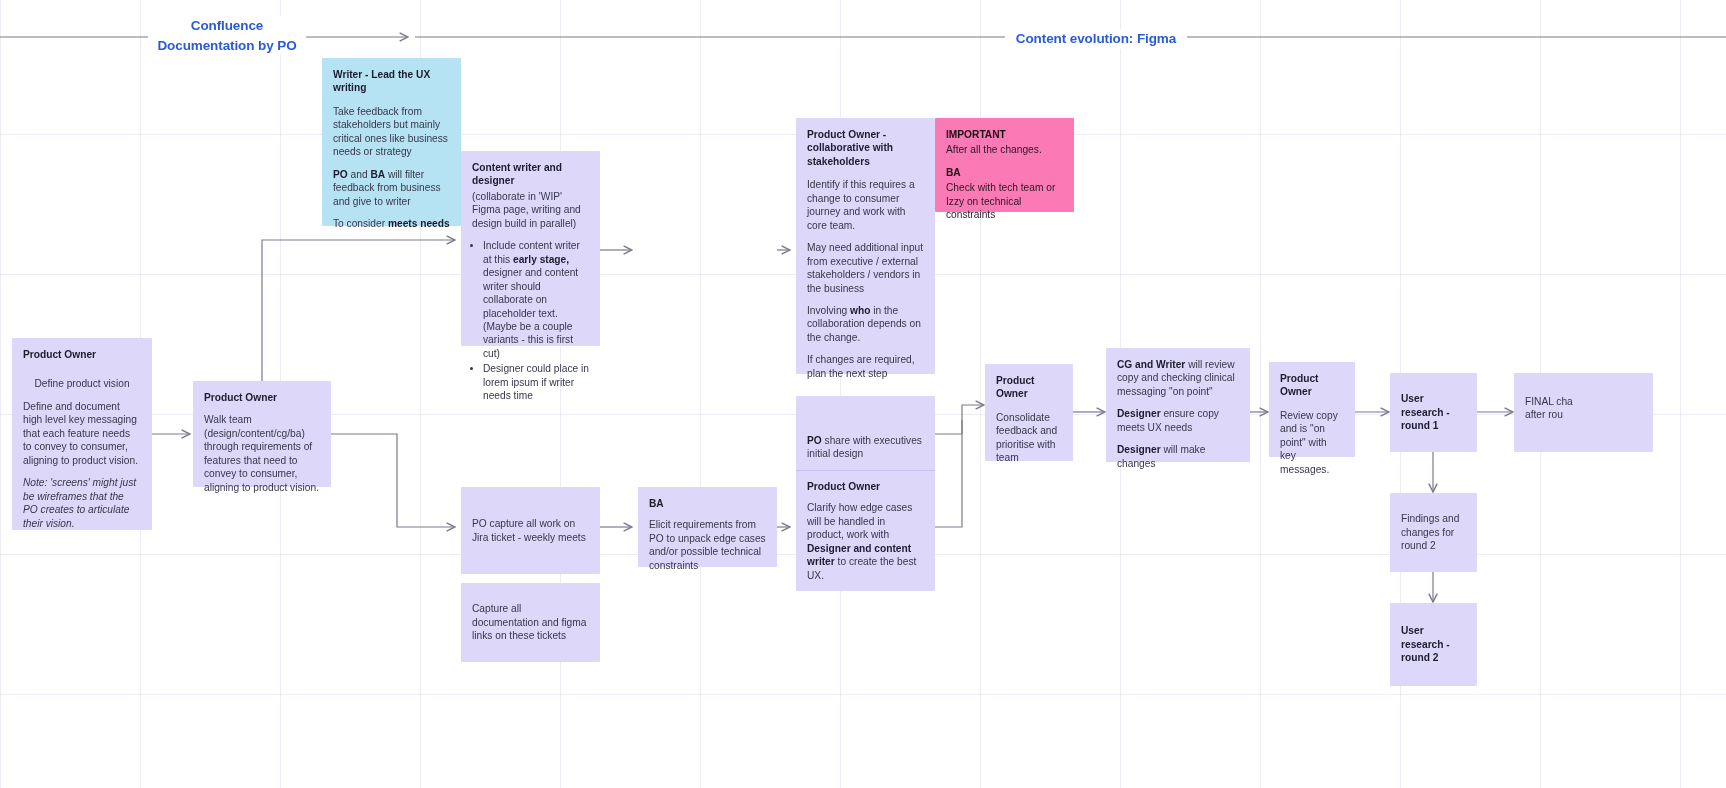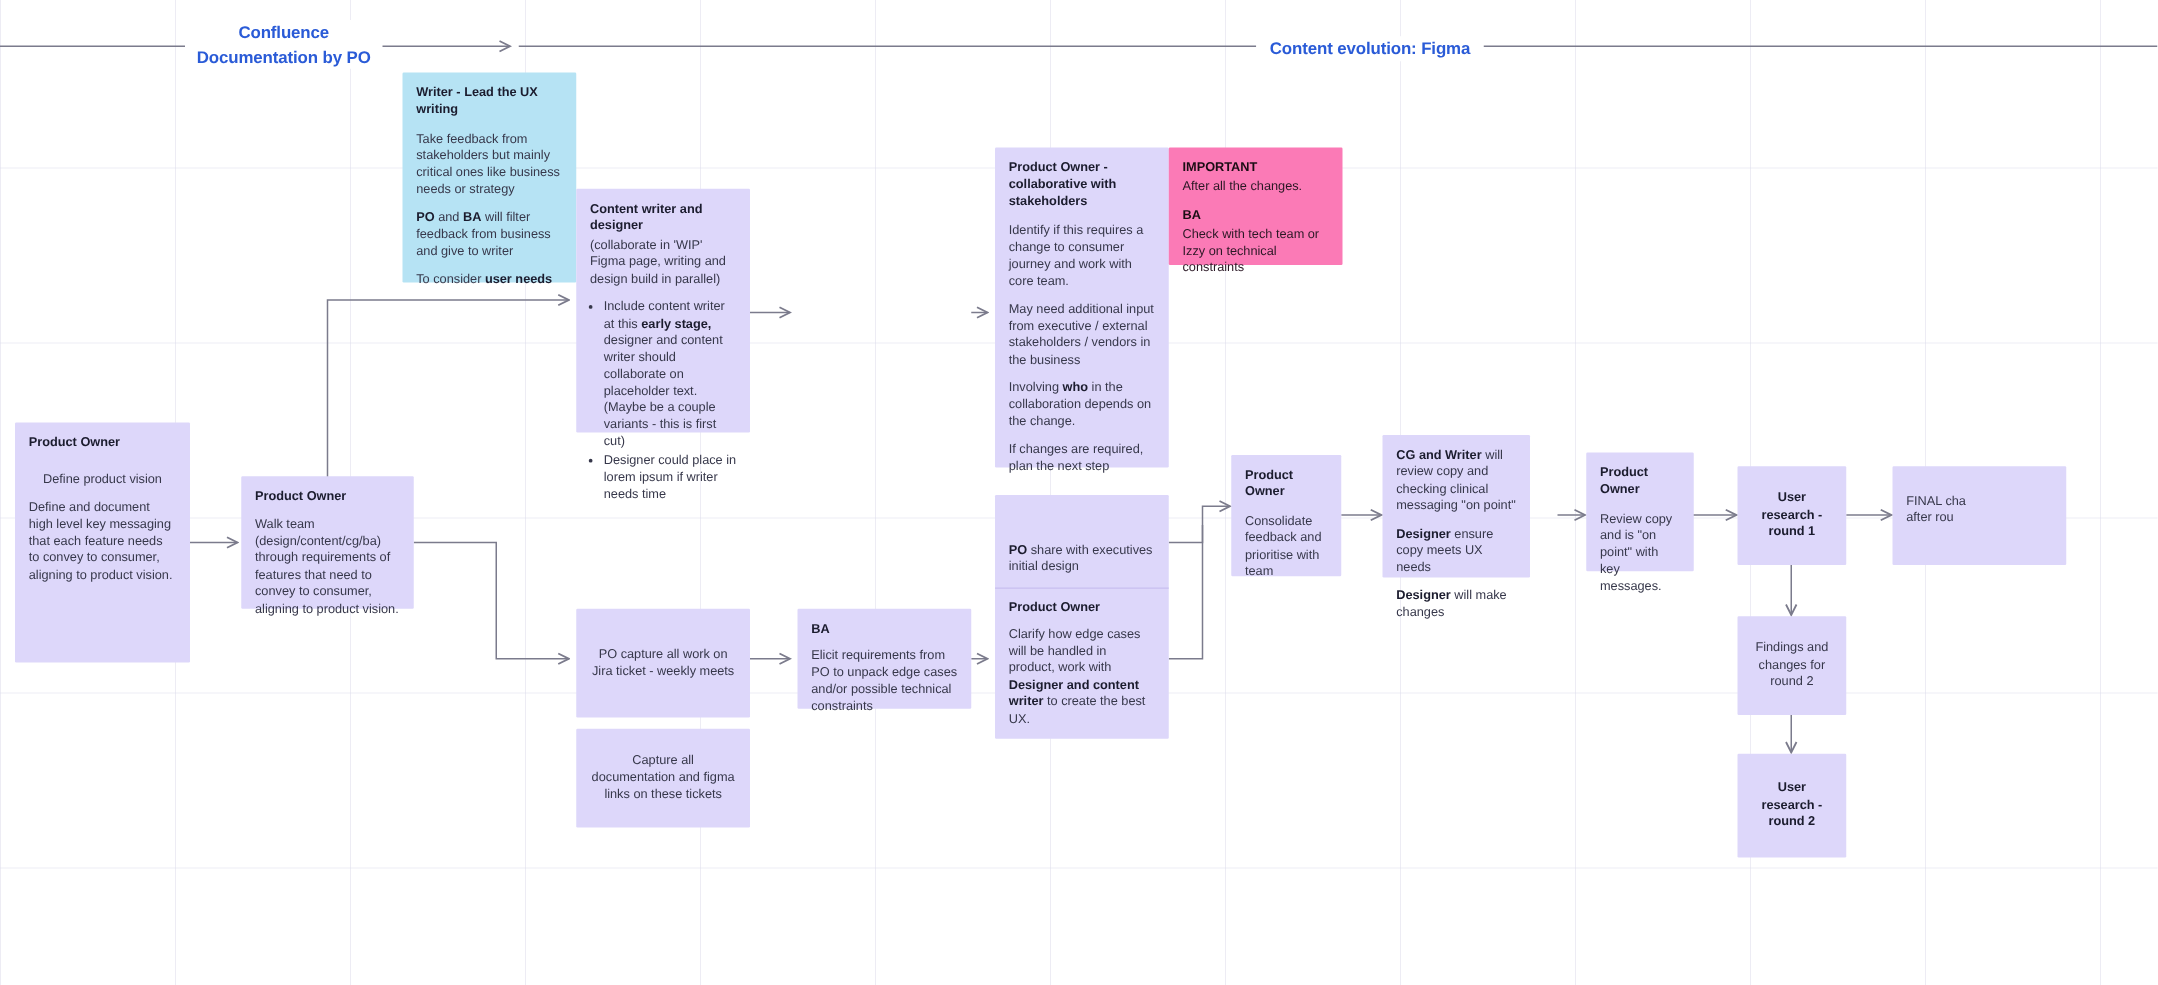--- a/index.html
+++ b/index.html
@@ -46,21 +46,21 @@
   }
   .node.purple{background:#ddd7fa;}
   .node.blue{background:#b6e3f4;}
   .node.pink{background:#fb7ab6;}
   .node .ttl{font-weight:bold;color:#1b1c2e;display:block;}
   .node .p{margin:0 0 9px 0;}
   .node .p:last-child{margin-bottom:0;}
   .node b{font-weight:bold;color:#1b1c2e;}
   .node ul{margin:0;padding-left:11px;}
   .node li{margin-bottom:2px;}
-  .node.center{display:flex;align-items:center;justify-content:center;text-align:center;}
+  .node.center{display:flex;align-items:center;justify-content:center;text-align:left;}
   .node.center .p{margin:0;}
   .divline{height:1px;background:#c7bff0;margin:9px -11px 9px -11px;}
 </style>
 </head>
 <body>
 
 <div id="canvas"></div>
 
 <div id="layer">
 
@@ -111,37 +111,38 @@
 
   <div class="swim-label" style="left:148px;top:16px;width:146px;">Confluence
 Documentation by PO</div>
 
   <div class="swim-label" style="left:1005px;top:29px;width:170px;">Content evolution: Figma</div>
 
   <div class="node purple" style="left:12px;top:338px;width:140px;height:192px;">
     <span class="ttl">Product Owner</span>
     <p class="p" style="margin-top:16px;text-align:center;">Define product vision</p>
     <p class="p">Define and document high level key messaging that each feature needs to convey to consumer, aligning to product vision.</p>
+    <p class="p" style="font-style:italic;">Note: 'screens' might just be wireframes that the PO creates to articulate their vision.</p>
   </div>
 
   <div class="node purple" style="left:193px;top:381px;width:138px;height:106px;">
     <span class="ttl">Product Owner</span>
     <p class="p" style="margin-top:9px;">Walk team (design/content/cg/ba) through requirements of features that need to convey to consumer, aligning to product vision.</p>
   </div>
 
   <div class="node blue" style="left:322px;top:58px;width:139px;height:168px;">
     <span class="ttl">Writer - Lead the UX writing</span>
     <p class="p" style="margin-top:10px;">
       <span>Take feedback from stakeholders but mainly critical ones like business needs or strategy</span>
     </p>
     <p class="p">
       <b>PO</b> and <b>BA</b> will filter feedback from business and give to writer
     </p>
     <p class="p">
-      To consider <b>user needs</b>
+      To consider <b>meets needs</b>
     </p>
   </div>
 
   <div class="node purple" style="left:461px;top:151px;width:139px;height:195px;">
     <span class="ttl">Content writer and designer</span>
     <p class="p" style="margin-top:2px;">(collaborate in 'WIP' Figma page, writing and design build in parallel)</p>
     <ul>
       <li>Include content writer at this <b>early stage,</b> designer and content writer should collaborate on placeholder text. (Maybe be a couple variants - this is first cut)</li>
       <li>Designer could place in lorem ipsum if writer needs time</li>
     </ul>
@@ -185,21 +186,21 @@
     <p class="p" style="margin-top:8px;">
       Clarify how edge cases will be handled in product, work with <b>Designer and content writer</b> to create the best UX.
     </p>
   </div>
 
   <div class="node purple" style="left:985px;top:364px;width:88px;height:97px;">
     <span class="ttl">Product Owner</span>
     <p class="p" style="margin-top:10px;">Consolidate feedback and prioritise with team</p>
   </div>
 
-  <div class="node purple" style="left:1106px;top:348px;width:118px;height:114px;">
+  <div class="node purple" style="left:1106px;top:348px;width:144px;height:114px;">
     <p class="p">
       <b>CG and Writer</b> will review copy and checking clinical messaging "on point"
     </p>
     <p class="p">
       <b>Designer</b> ensure copy meets UX needs
     </p>
     <p class="p">
       <b>Designer</b> will make changes
     </p>
   </div>

